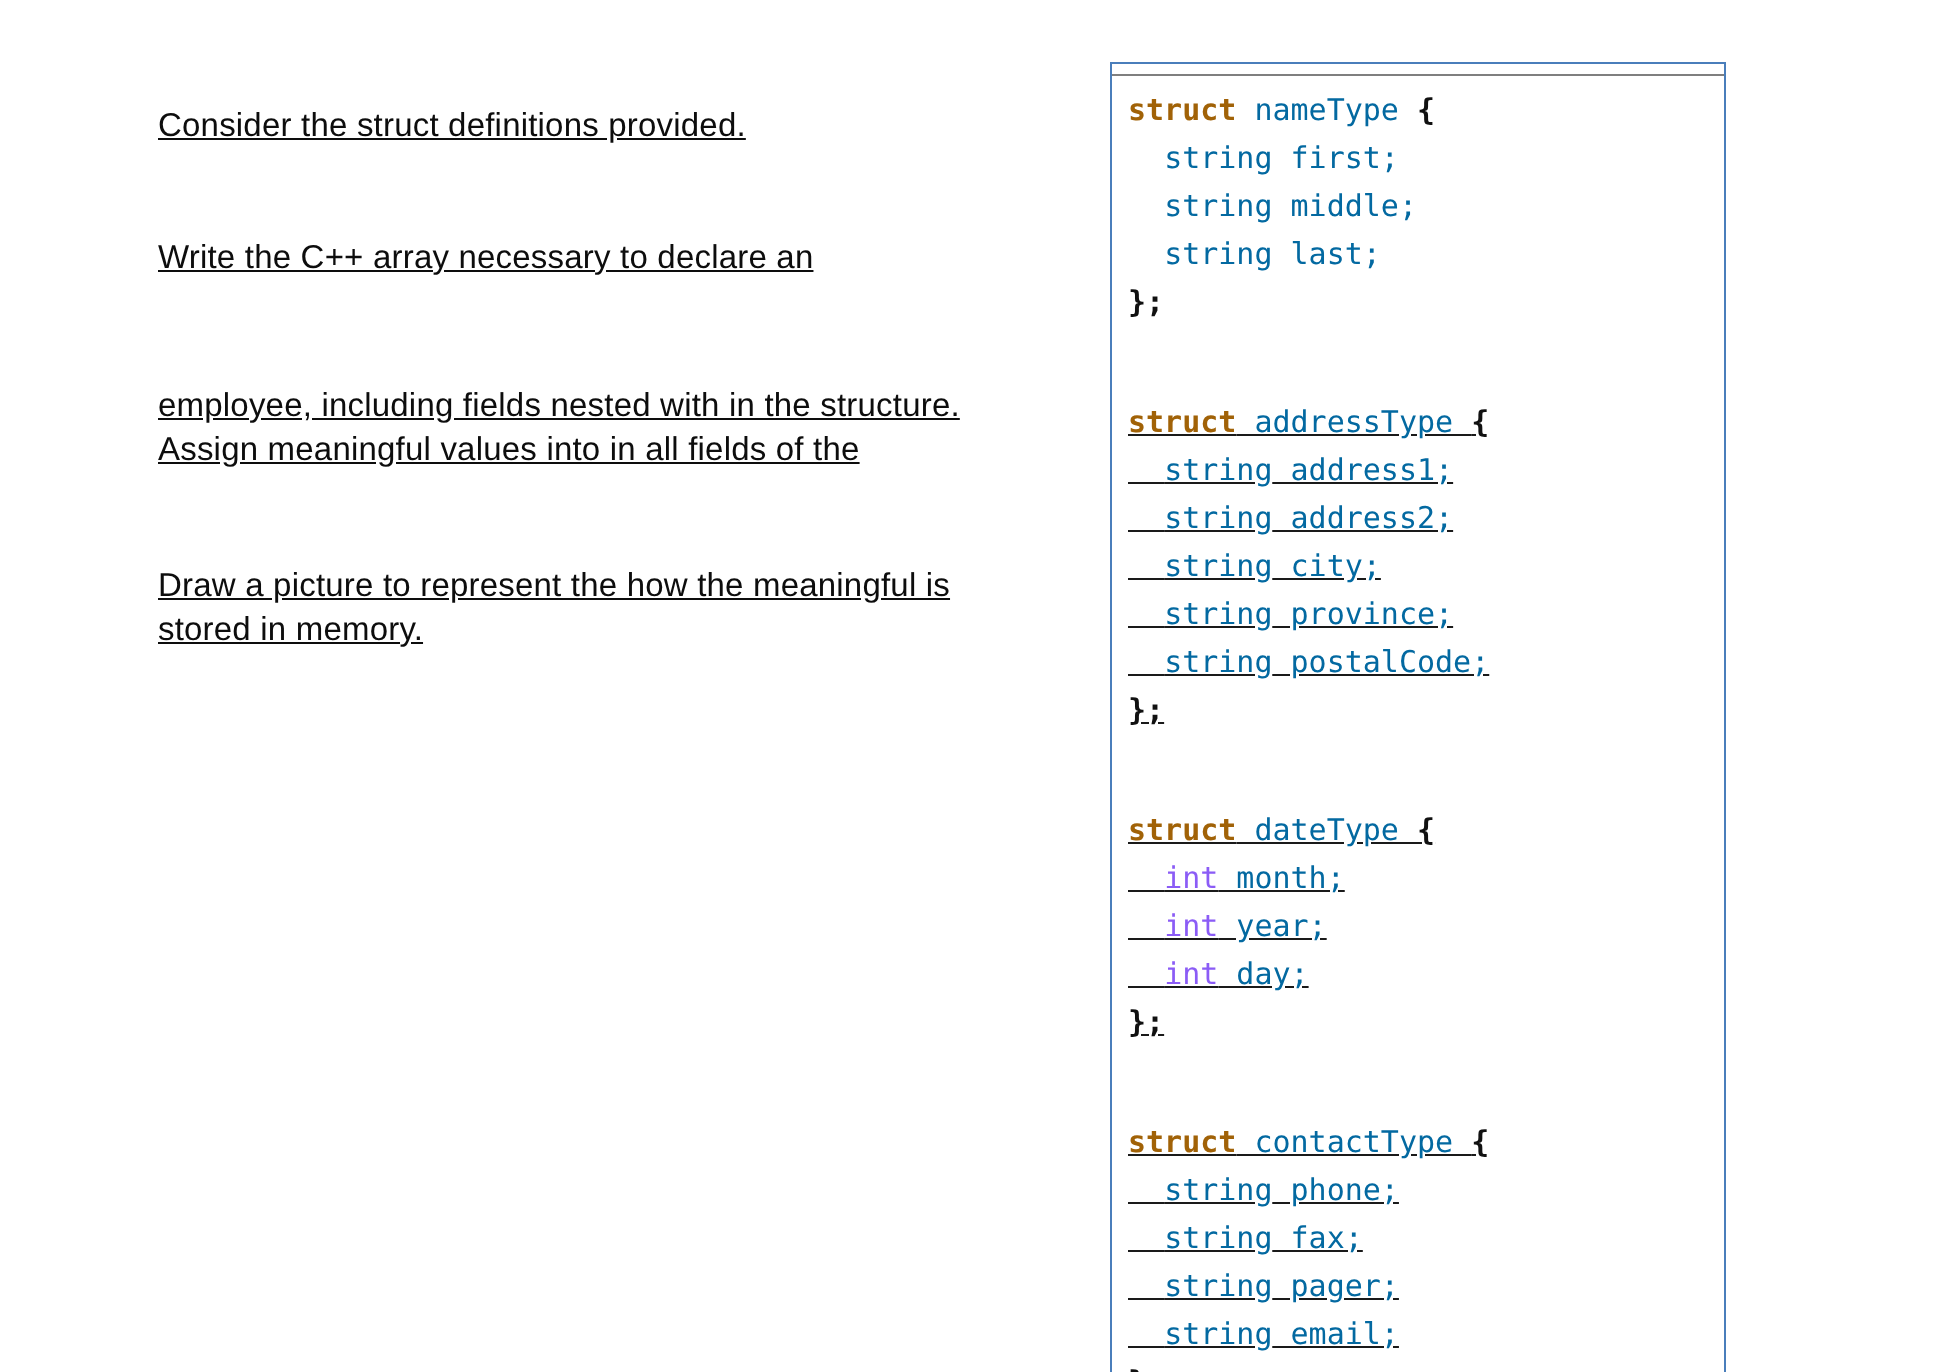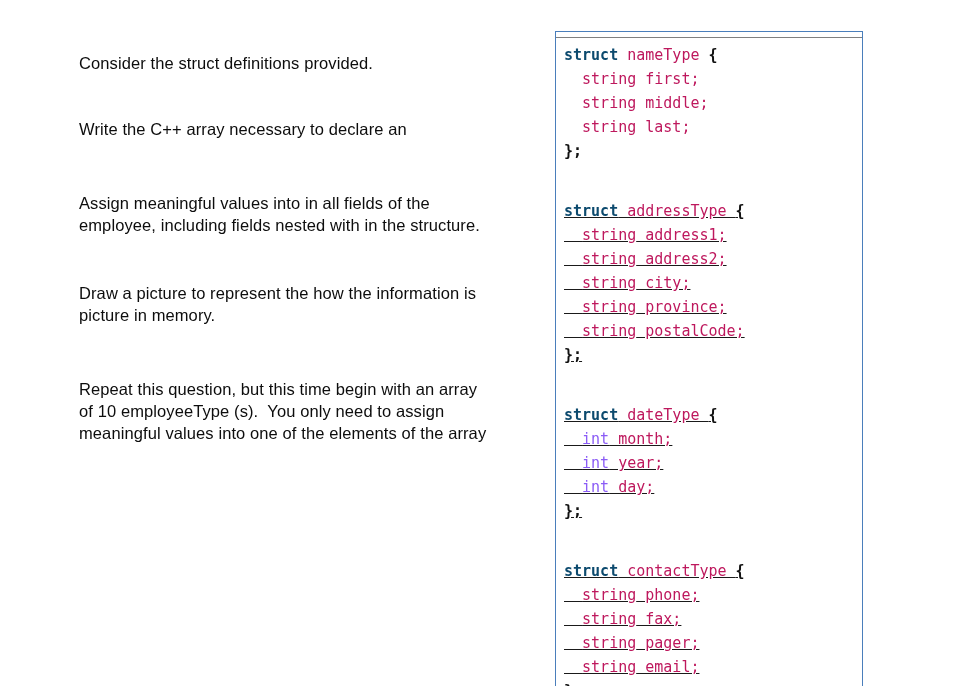--- a/index.html
+++ b/index.html
@@ -24,21 +24,21 @@
     top: 52px;
     width: 460px;
   }
   .para {
     font-family: "Liberation Sans", sans-serif;
     font-size: 16.5px;
     line-height: 22px;
     color: #0d0d0d;
     letter-spacing: 0.1px;
   }
-  .para .line { display: block; white-space: pre; }
+  .para .line { display: block; white-space: pre; text-decoration: underline; }
   .gap-1 { height: 44px; }
   .gap-2 { height: 52px; }
   .gap-3 { height: 46px; }
   .gap-4 { height: 52px; }
 
   
   #code-panel {
     position: absolute;
     left: 555px;
     top: 31px;
@@ -68,64 +68,59 @@
   .code-block {
     font-family: "DejaVu Sans Mono", monospace;
     font-size: 15px;
     line-height: 24px;
     white-space: pre;
     color: #1a1a1a;
   }
   .code-block + .code-block { margin-top: 36px; text-decoration: underline; }
   .code-line { display: block; white-space: pre; }
   .kw-struct {
-    color: #0c4a6e;
+    color: #a16207;
     font-weight: bold;
   }
   .kw-type {
     color: #8b5cf6;
   }
   .brace {
     color: #111111;
     font-weight: bold;
   }
-  .ident { color: #be185d; }
+  .ident { color: #0369a1; }
 </style>
 </head>
 <body>
 
 <div id="instructions">
 
   <div class="para">
     <span class="line">Consider the struct definitions provided.</span>
   </div>
   <div class="gap-1"></div>
 
   <div class="para">
     <span class="line">Write the C++ array necessary to declare an</span>
   </div>
   <div class="gap-2"></div>
 
   <div class="para">
+    <span class="line">employee, including fields nested with in the structure.</span>
     <span class="line">Assign meaningful values into in all fields of the</span>
-    <span class="line">employee, including fields nested with in the structure.</span>
   </div>
   <div class="gap-3"></div>
 
   <div class="para">
-    <span class="line">Draw a picture to represent the how the information is</span>
-    <span class="line">picture in memory.</span>
+    <span class="line">Draw a picture to represent the how the meaningful is</span>
+    <span class="line">stored in memory.</span>
   </div>
   <div class="gap-4"></div>
 
-  <div class="para">
-    <span class="line">Repeat this question, but this time begin with an array</span>
-    <span class="line">of 10 employeeType (s).  You only need to assign</span>
-    <span class="line">meaningful values into one of the elements of the array</span>
-  </div>
 
 </div>
 
 <div id="code-panel">
   <div id="code-panel-rule"></div>
   <div id="code-body">
 
   <div class="code-block"><span class="code-line"><span class="kw-struct">struct</span><span class="ident"> nameType </span><span class="brace">{</span></span><span class="code-line">  <span class="ident">string</span><span class="ident"> first;</span></span><span class="code-line">  <span class="ident">string</span><span class="ident"> middle;</span></span><span class="code-line">  <span class="ident">string</span><span class="ident"> last;</span></span><span class="code-line brace">};</span></div>
       <div class="code-block"><span class="code-line"><span class="kw-struct">struct</span><span class="ident"> addressType </span><span class="brace">{</span></span><span class="code-line">  <span class="ident">string</span><span class="ident"> address1;</span></span><span class="code-line">  <span class="ident">string</span><span class="ident"> address2;</span></span><span class="code-line">  <span class="ident">string</span><span class="ident"> city;</span></span><span class="code-line">  <span class="ident">string</span><span class="ident"> province;</span></span><span class="code-line">  <span class="ident">string</span><span class="ident"> postalCode;</span></span><span class="code-line brace">};</span></div>
       <div class="code-block"><span class="code-line"><span class="kw-struct">struct</span><span class="ident"> dateType </span><span class="brace">{</span></span><span class="code-line">  <span class="kw-type">int</span><span class="ident"> month;</span></span><span class="code-line">  <span class="kw-type">int</span><span class="ident"> year;</span></span><span class="code-line">  <span class="kw-type">int</span><span class="ident"> day;</span></span><span class="code-line brace">};</span></div>

